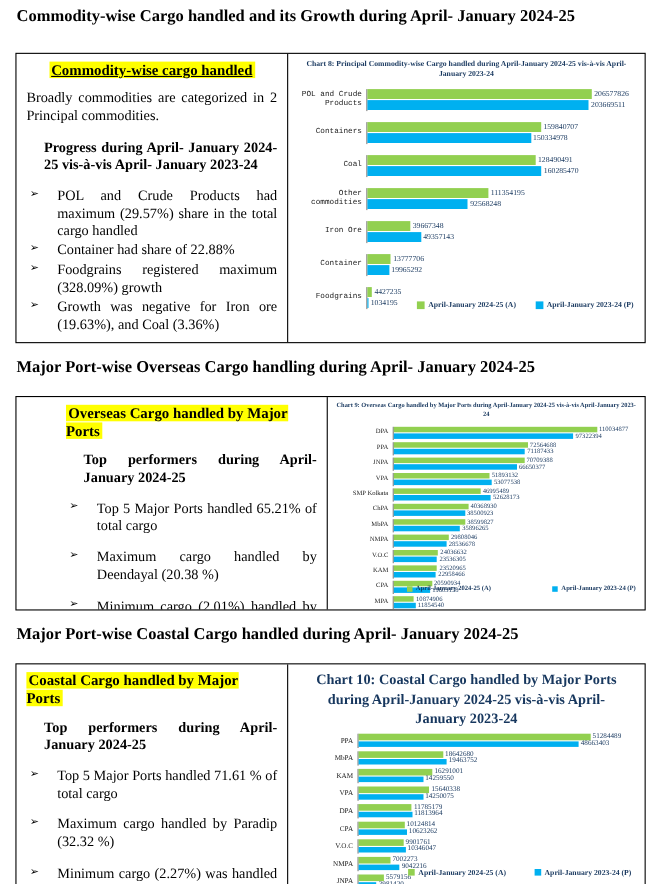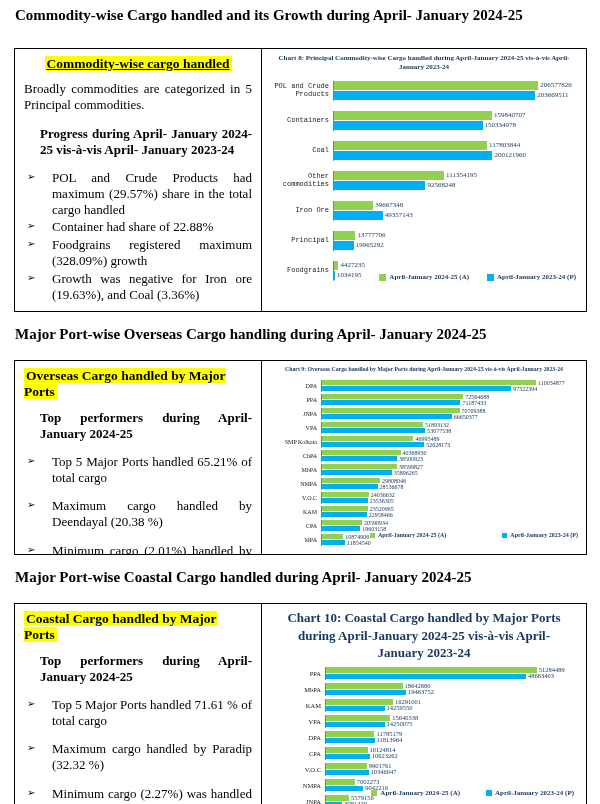--- a/index.html
+++ b/index.html
@@ -7,21 +7,21 @@
     width:600px;height:804px;box-sizing:border-box;
     padding:6px 13px 4px 14px;
     font-family:"Liberation Serif","DejaVu Serif",serif;
     color:#000;overflow:hidden;
   }
   .page-title{font-size:15px;font-weight:bold;margin:0 0 0 1px;line-height:1.2;}
   .t1{margin-bottom:24px;}
   .t2,.t3{margin-top:13px;margin-bottom:17px;}
   .box{display:flex;border:1.6px solid #000;}
   .b1{height:262px;}
-  .b2{height:193px;}
+  .b2{height:193px;padding-left:36px;}
   .b3{height:206px;}
   .left{width:247px;box-sizing:border-box;border-right:1.6px solid #000;
         padding:7px 9px 4px 9px;font-size:13px;line-height:1.22;overflow:hidden;}
   .right{flex:1;position:relative;overflow:hidden;padding:2px 3px 0 3px;}
   .hl-wrap{margin:0 0 9px 0;}
   .center{text-align:center;}
   .hl{background:#FFFF00;font-weight:bold;font-size:13.5px;padding:0 2px;}
   .u{text-decoration:underline;}
   .intro{margin:0 0 13px 0;text-align:justify;}
   .subhead{font-weight:bold;margin:0 0 12px 16px;text-align:justify;}
@@ -74,21 +74,21 @@
 </head>
 <body>
 
 <h1 class="page-title t1">Commodity-wise Cargo handled and its Growth during April- January 2024-25</h1>
 
 <div class="box b1">
   <div class="left">
     <div class="hl-wrap center">
       <span class="hl u">Commodity-wise cargo handled</span>
     </div>
-    <p class="intro">Broadly commodities are categorized in 5 Principal commodities.</p>
+    <p class="intro">Broadly commodities are categorized in 2 Principal commodities.</p>
     <p class="subhead">Progress during April- January 2024-25 vis-à-vis April- January 2023-24</p>
     <ul class="bullets tight">
       <li>
           <span class="marker">➢</span>
           <span class="btext">POL and Crude Products had maximum (29.57%) share in the total cargo handled</span>
         </li>
       <li>
           <span class="marker">➢</span>
           <span class="btext">Container had share of 22.88%</span>
         </li>
@@ -129,25 +129,25 @@
               <div class="cbar" style="width: 59.6747%; background: rgb(0, 176, 240);"></div>
               <span class="cval">150334978</span>
             </div>
           </div>
         </div>
         <div class="crow">
           <div class="clab">Coal</div>
           <div class="cbars">
             <div class="cline">
               <div class="cbar" style="width: 61.4843%; background: rgb(146, 208, 80);"></div>
-              <span class="cval">117803844</span>
+              <span class="cval">128490491</span>
             </div>
             <div class="cline">
               <div class="cbar" style="width: 63.6245%; background: rgb(0, 176, 240);"></div>
-              <span class="cval">200121960</span>
+              <span class="cval">160285470</span>
             </div>
           </div>
         </div>
         <div class="crow">
           <div class="clab">Other commodities</div>
           <div class="cbars">
             <div class="cline">
               <div class="cbar" style="width: 44.2015%; background: rgb(146, 208, 80);"></div>
               <span class="cval">111354195</span>
             </div>
@@ -164,21 +164,21 @@
               <div class="cbar" style="width: 15.7457%; background: rgb(146, 208, 80);"></div>
               <span class="cval">39667348</span>
             </div>
             <div class="cline">
               <div class="cbar" style="width: 19.5921%; background: rgb(0, 176, 240);"></div>
               <span class="cval">49357143</span>
             </div>
           </div>
         </div>
         <div class="crow">
-          <div class="clab">Principal</div>
+          <div class="clab">Container</div>
           <div class="cbars">
             <div class="cline">
               <div class="cbar" style="width: 8.62467%; background: rgb(146, 208, 80);"></div>
               <span class="cval">13777706</span>
             </div>
             <div class="cline">
               <div class="cbar" style="width: 7.92512%; background: rgb(0, 176, 240);"></div>
               <span class="cval">19965292</span>
             </div>
           </div>

